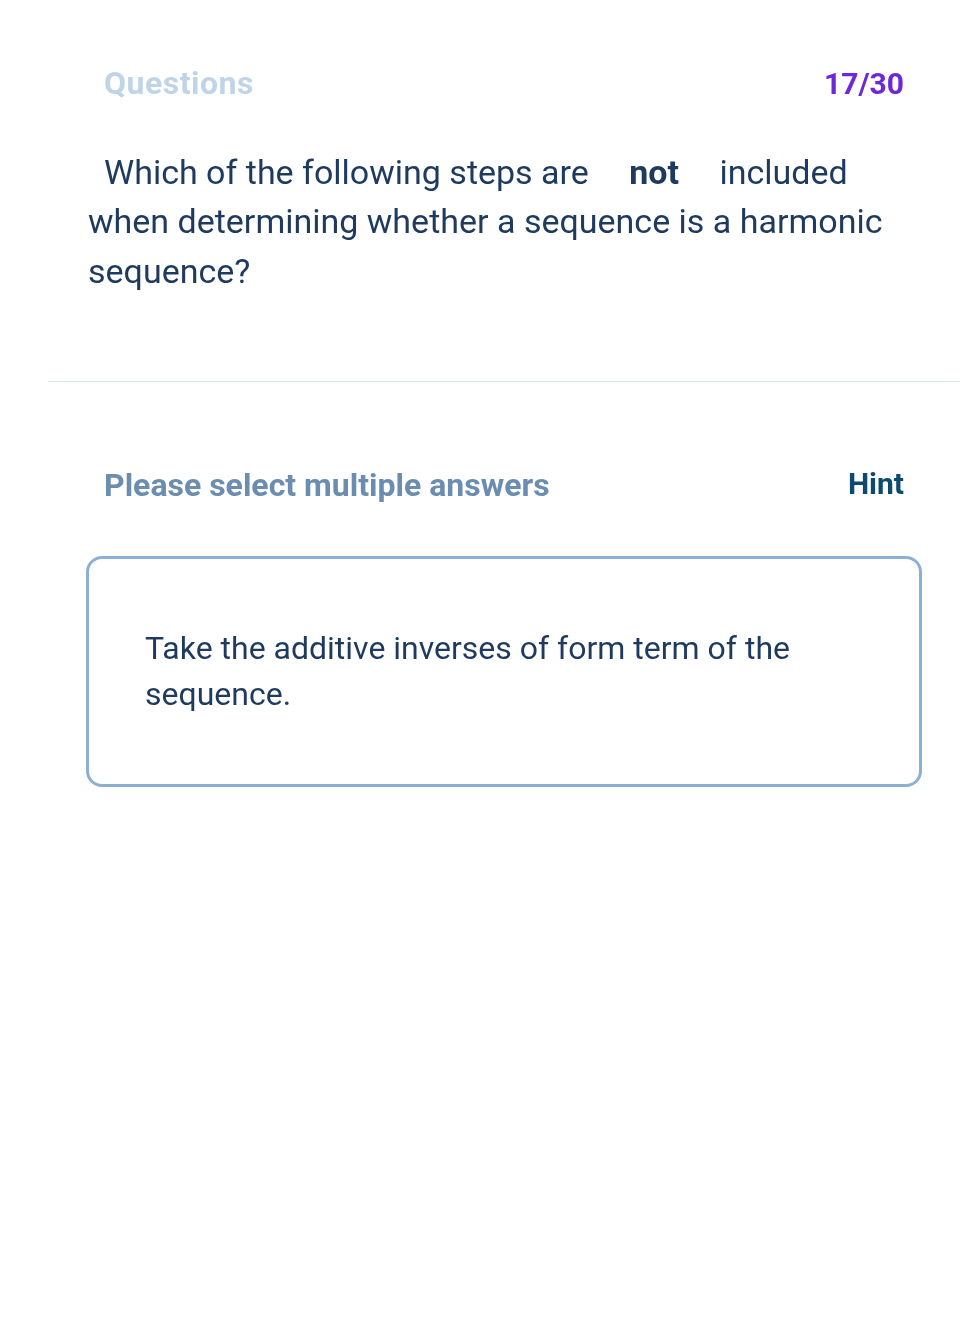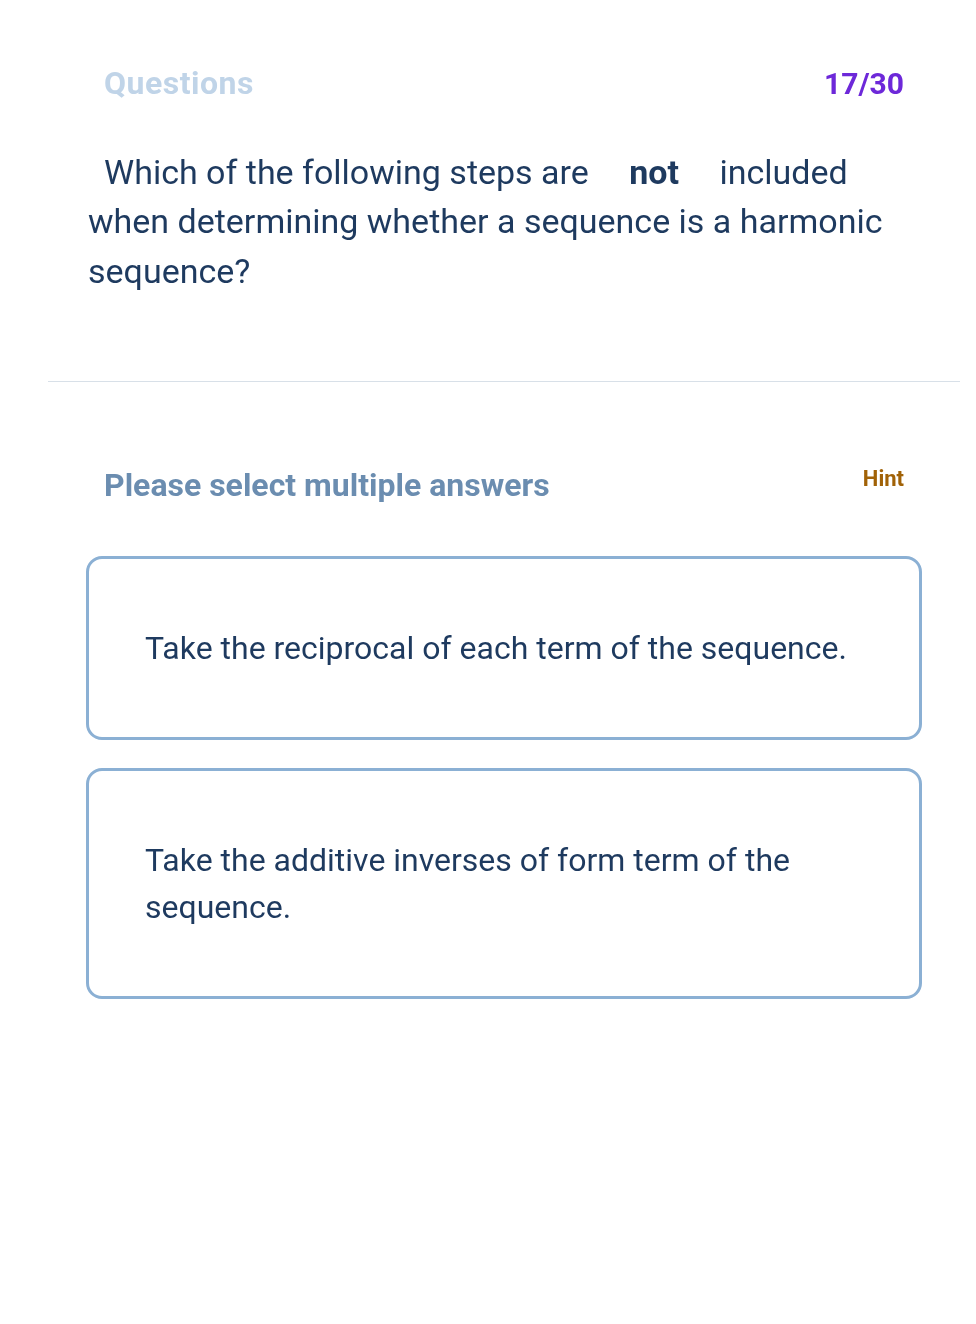--- a/index.html
+++ b/index.html
@@ -52,23 +52,23 @@
       justify-content: space-between;
       align-items: flex-start;
       padding: 36px 40px 36px 40px;
     }
     .instruction-text {
       font-size: 32px;
       font-weight: 700;
       color: #6b8db0;
     }
     .hint-link {
-      font-size: 22px;
+      font-size: 30px;
       font-weight: 700;
-      color: #a16207;
+      color: #0c4a6e;
       cursor: pointer;
     }
     .answers {
       padding: 0 38px;
       display: flex;
       flex-direction: column;
       gap: 28px;
     }
     .answer-option {
       border: 3px solid #8bb0d4;
@@ -98,19 +98,16 @@
 
   <hr class="divider">
 
   <div class="instruction-row">
     <div class="instruction-text">Please select multiple answers</div>
     <div class="hint-link">Hint</div>
   </div>
 
   <div class="answers">
     <div class="answer-option">
-      <div class="answer-text">Take the reciprocal of each term of the sequence.</div>
-    </div>
-    <div class="answer-option">
       <div class="answer-text">Take the additive inverses of form term of the sequence.</div>
     </div>
   </div>
 </div>
 
 </body></html>

